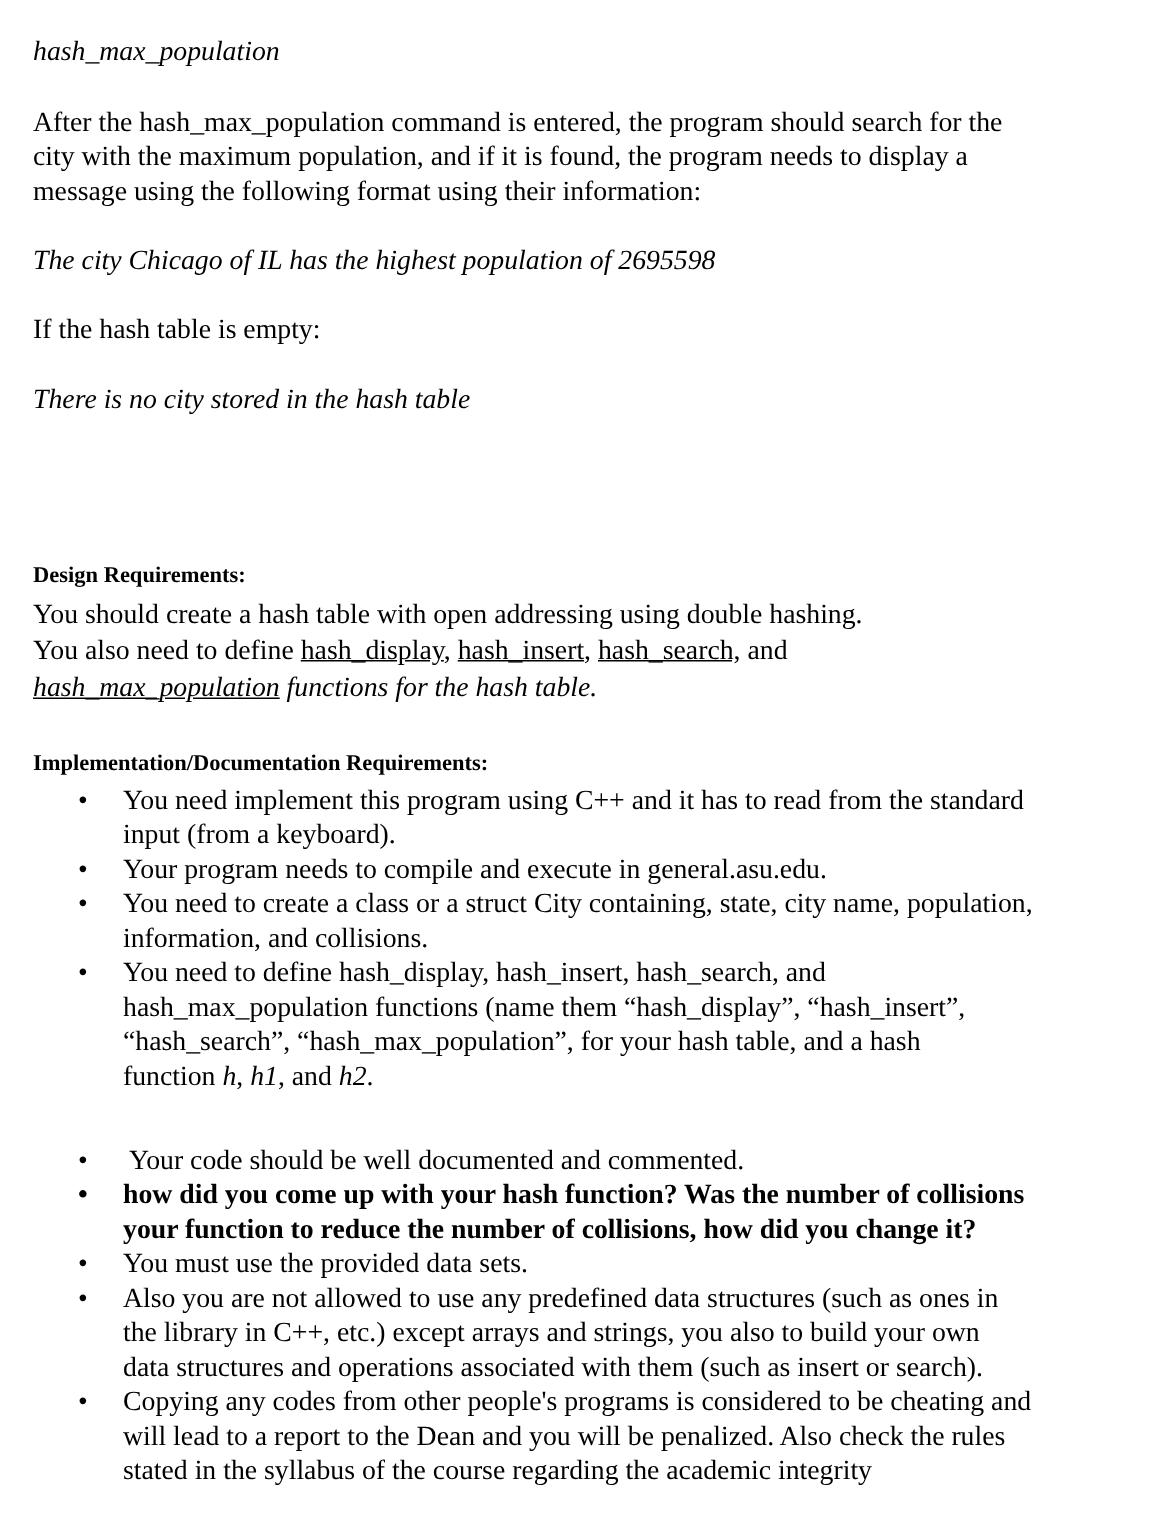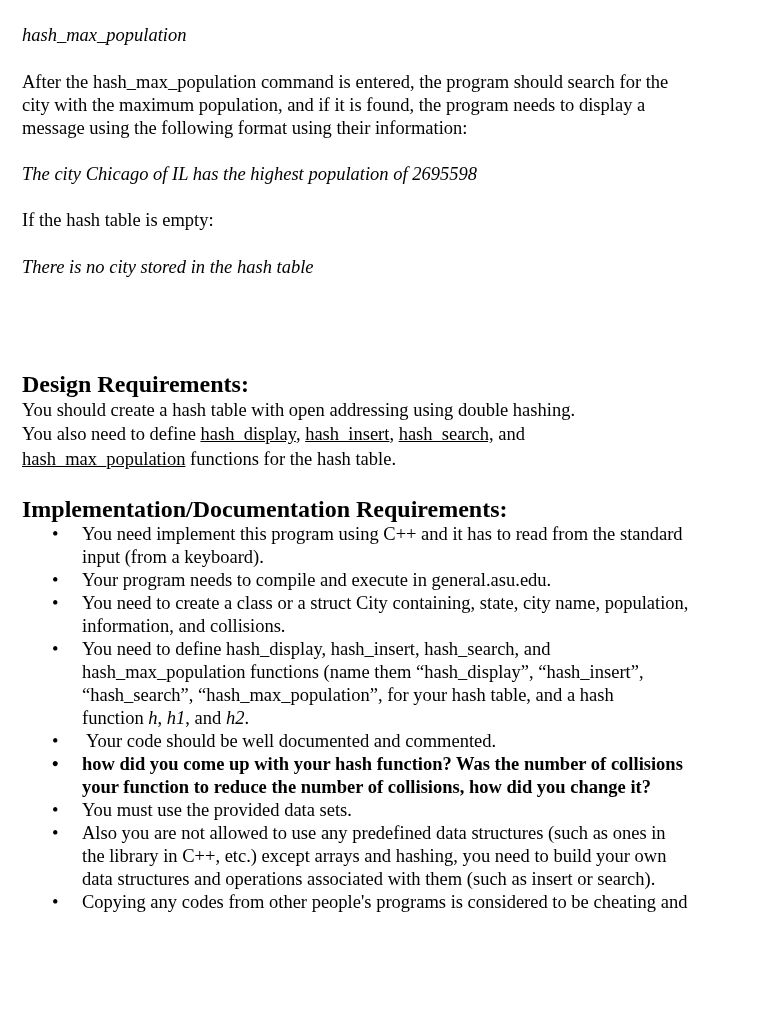--- a/index.html
+++ b/index.html
@@ -3,21 +3,21 @@
 <meta charset="utf-8">
 <style>
   html, body { margin: 0; padding: 0; background: #ffffff; }
   body {
     width: 768px; height: 1024px; overflow: hidden; position: relative;
     font-family: "Liberation Serif", "DejaVu Serif", serif;
     color: #000; font-size: 18.5px; line-height: 23px;
   }
   .abs { position: absolute; left: 22px; }
   .it { font-style: italic; }
-  .h { font-weight: bold; font-size: 24px; }
+  .h { font-weight: bold; font-size: 15px; }
   .u { text-decoration: underline; }
   ul.bul { position: absolute; left: 0; margin: 0; padding: 0; list-style: none; }
   ul.bul li { position: relative; padding-left: 82px; width: 660px; }
   ul.bul li .dot { position: absolute; left: 52px; top: 0; }
   .b { font-weight: bold; }
 </style>
 </head>
 <body>
 
 <div class="abs it" style="top:24px;">hash_max_population</div>
@@ -30,21 +30,21 @@
 
 <div class="abs it" style="top:163px;">The city Chicago of IL has the highest population of 2695598</div>
 <div class="abs" style="top:209px;">If the hash table is empty:</div>
 <div class="abs it" style="top:256px;">There is no city stored in the hash table</div>
 
 <div class="abs h" style="top:373px;">Design Requirements:</div>
 <div class="abs" style="top:399px;">You should create a hash table with open addressing using double hashing.</div>
 <div class="abs" style="top:423px;">
   <span>You also need to define </span><span class="u">hash_display</span><span>, </span><span class="u">hash_insert</span><span>, </span><span class="u">hash_search,</span><span> and</span>
 </div>
-<div class="abs" style="top:448px;">
+<div class="abs" style="top:448px;font-style:italic;">
   <span class="u">hash_max_population</span><span> functions for the hash table.</span>
 </div>
 
 <div class="abs h" style="top:498px;">Implementation/Documentation Requirements:</div>
 
 <ul class="bul" style="top:523px;">
   <li>
     <span class="dot">•</span>
     <div>You need implement this program using C++ and it has to read from the standard</div>
     <div>input (from a keyboard).</div>
@@ -60,34 +60,36 @@
   </li>
   <li>
     <span class="dot">•</span>
     <div>You need to define hash_display, hash_insert, hash_search, and</div>
     <div>hash_max_population functions (name them “hash_display”, “hash_insert”,</div>
     <div>“hash_search”, “hash_max_population”, for your hash table, and a hash</div>
     <div><span>function </span><span class="it">h</span><span>, </span><span class="it">h1</span><span>, and </span><span class="it">h2</span><span>.</span></div>
   </li>
   <li>
     <span class="dot">•</span>
-    <div style="white-space:pre;"> Your code should be well documented and commented.</div>
+    <div style="white-space:pre;margin-top:33px;"> Your code should be well documented and commented.</div>
   </li>
   <li class="b">
     <span class="dot">•</span>
     <div>how did you come up with your hash function? Was the number of collisions</div>
     <div>your function to reduce the number of collisions, how did you change it?</div>
   </li>
   <li>
     <span class="dot">•</span>
     <div>You must use the provided data sets.</div>
   </li>
   <li>
     <span class="dot">•</span>
     <div>Also you are not allowed to use any predefined data structures (such as ones in</div>
-    <div>the library in C++, etc.) except arrays and hashing, you need to build your own</div>
+    <div>the library in C++, etc.) except arrays and strings, you also to build your own</div>
     <div>data structures and operations associated with them (such as insert or search).</div>
   </li>
   <li>
     <span class="dot">•</span>
     <div>Copying any codes from other people's programs is considered to be cheating and</div>
+    <div>will lead to a report to the Dean and you will be penalized. Also check the rules</div>
+    <div>stated in the syllabus of the course regarding the academic integrity</div>
   </li>
 </ul>
 
 </body></html>

